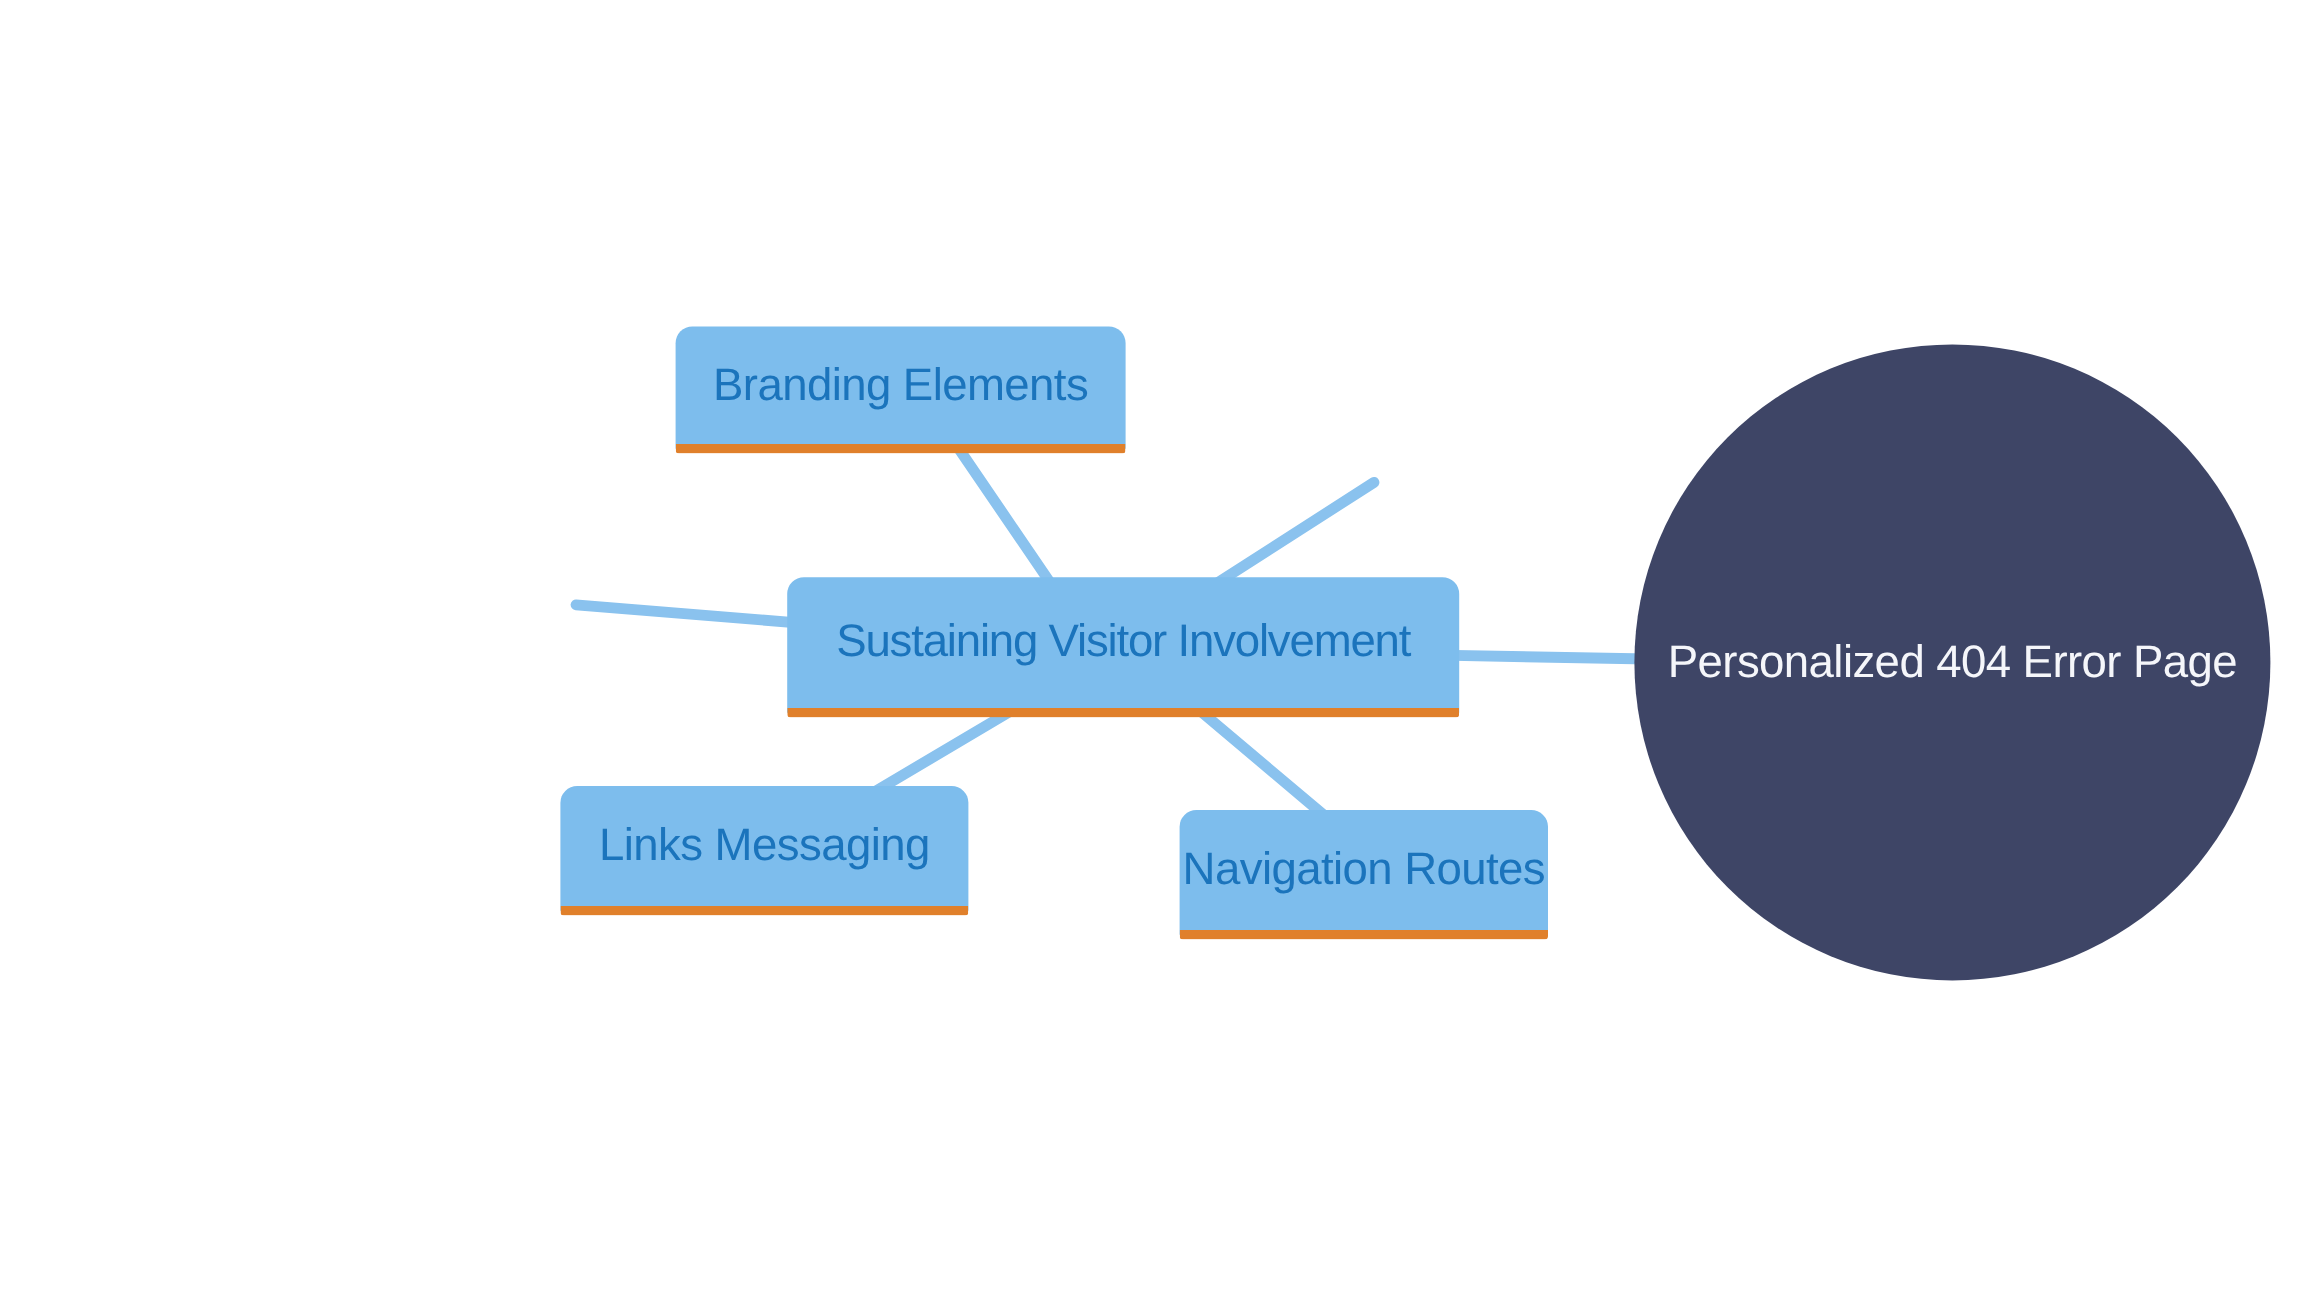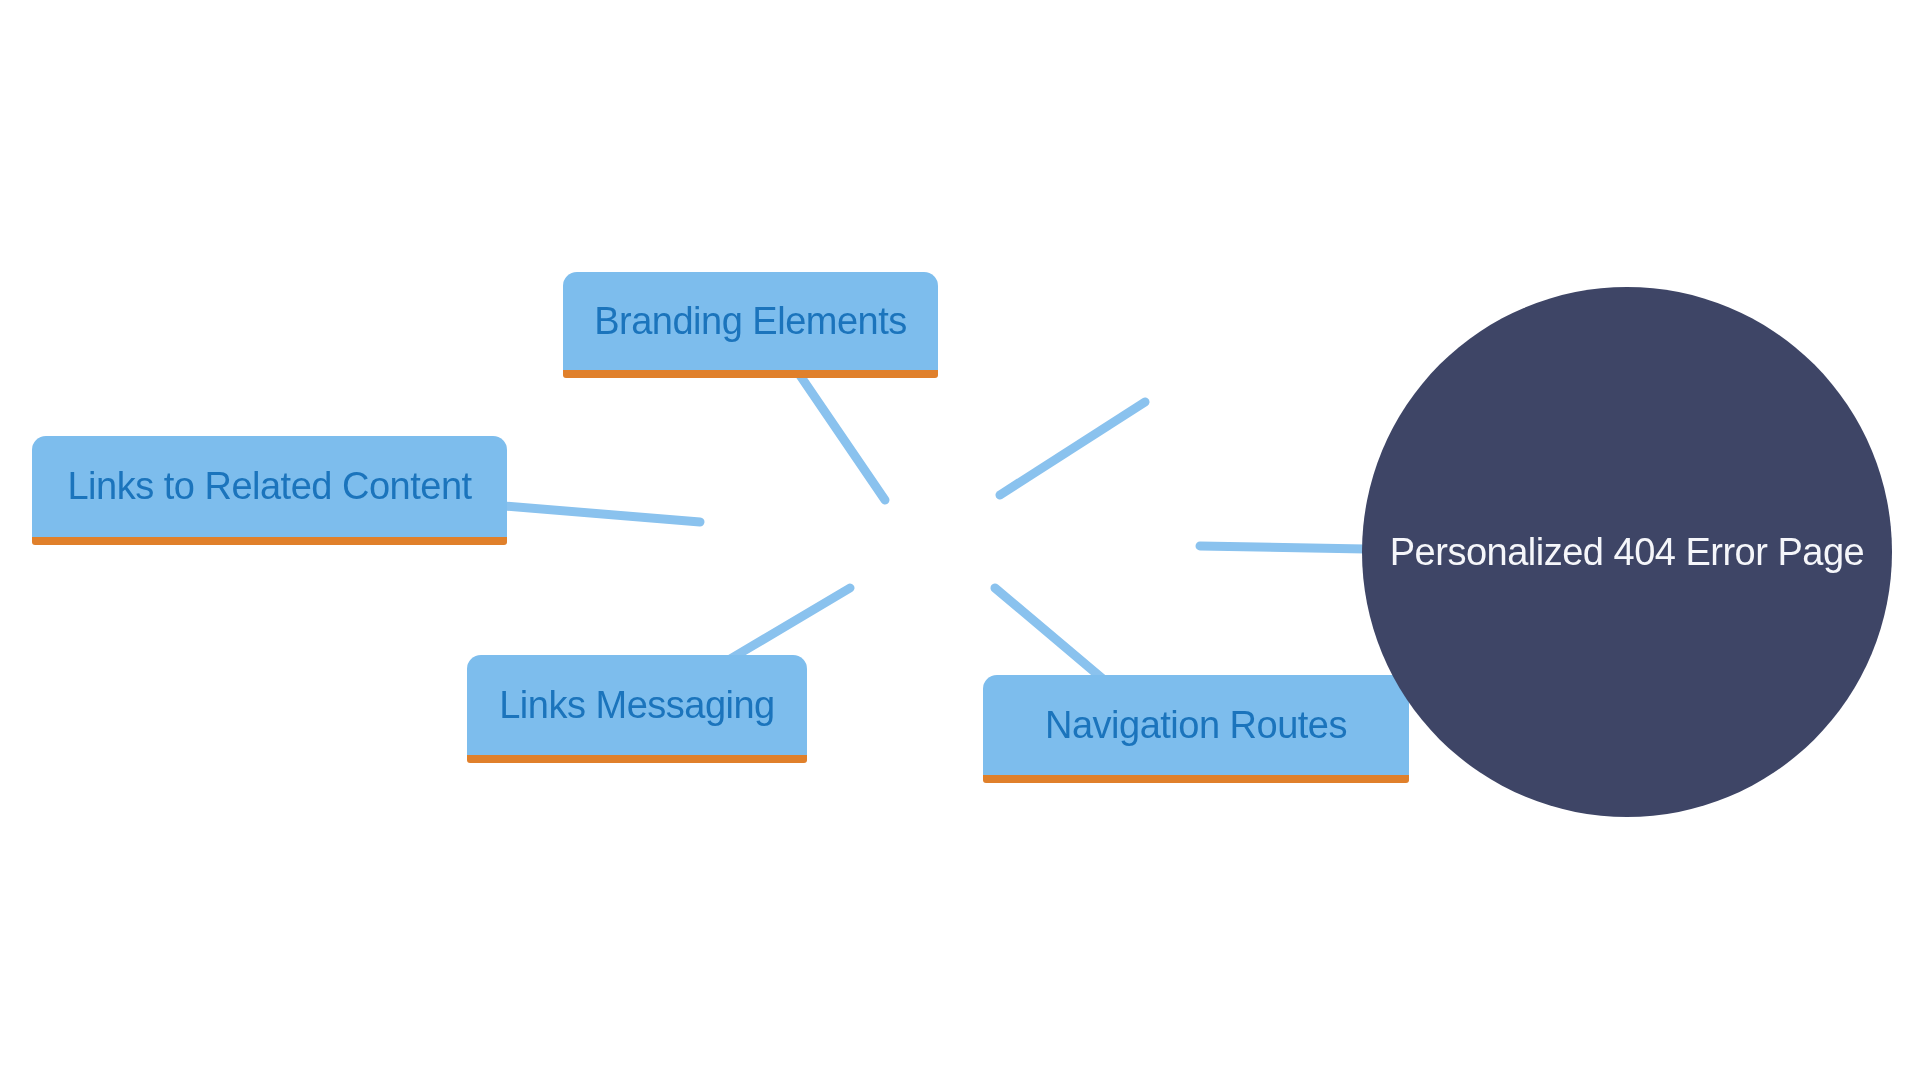--- a/index.html
+++ b/index.html
@@ -45,21 +45,21 @@
     white-space: nowrap;
   }
   .node .label {
     padding: 0 10px;
   }
   #n-branding { left: 563px; top: 272px; width: 375px; height: 106px; }
   #n-search   { left: 1105px; top: 303px; width: 248px; height: 107px; }
   #n-links    { left: 32px;  top: 436px; width: 475px; height: 109px; }
   #n-central  { left: 656px; top: 481px; width: 560px; height: 117px; letter-spacing: -1px; }
   #n-clear    { left: 467px; top: 655px; width: 340px; height: 108px; }
-  #n-nav      { left: 983px; top: 675px; width: 426px; height: 108px; }
+  #n-nav      { left: 983px; top: 675px; width: 307px; height: 108px; }
   .hub {
     position: absolute;
     left: 1362px;
     top: 287px;
     width: 530px;
     height: 530px;
     border-radius: 50%;
     background: var(--hub-fill, #3E4566);
     display: flex;
     align-items: center;
@@ -82,24 +82,24 @@
     <line class="edge" x1="1200" y1="546" x2="1420" y2="550"></line>
     <line class="edge" x1="850" y1="588" x2="715" y2="668"></line>
     <line class="edge" x1="995" y1="588" x2="1110" y2="685"></line>
   </svg>
 
   <div class="node" id="n-branding">
     <span class="label">Branding Elements</span>
   </div>
 
 
-  <div class="node" id="n-links">
-    <span class="label">Links to Related Content</span>
+
+  <div class="node" id="n-central">
+    <span class="label">Sustaining Visitor Involvement</span>
   </div>
-
 
   <div class="node" id="n-clear">
     <span class="label">Links Messaging</span>
   </div>
 
   <div class="node" id="n-nav">
     <span class="label">Navigation Routes</span>
   </div>
 
   <div class="hub">

